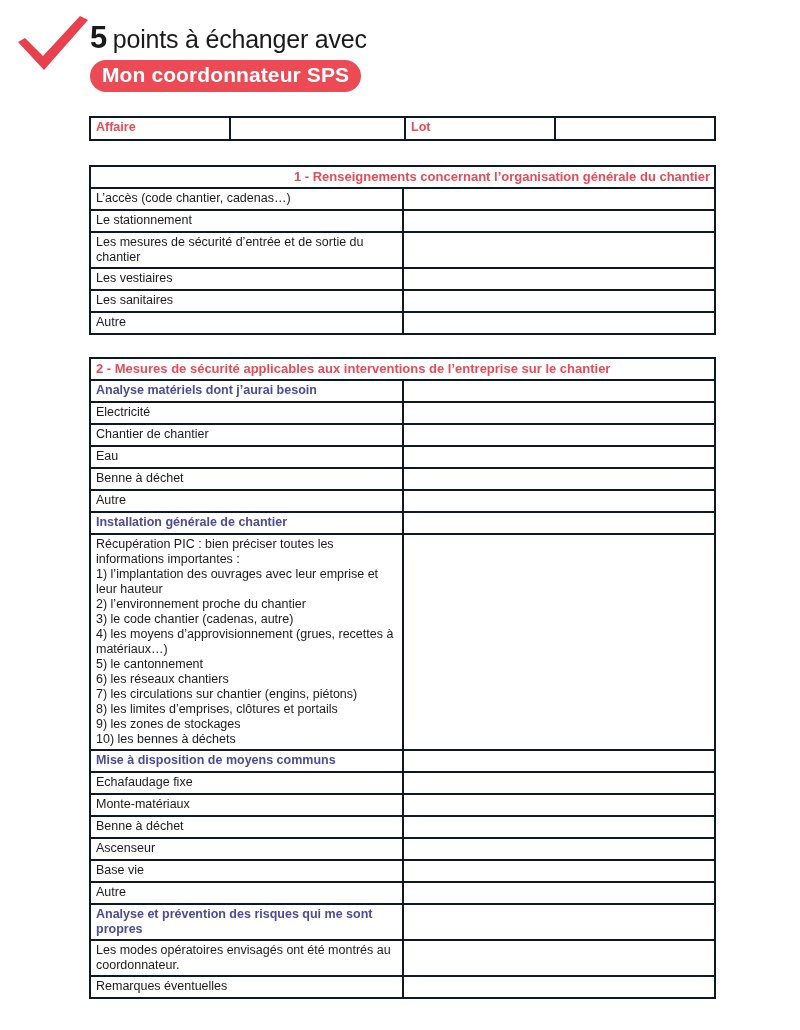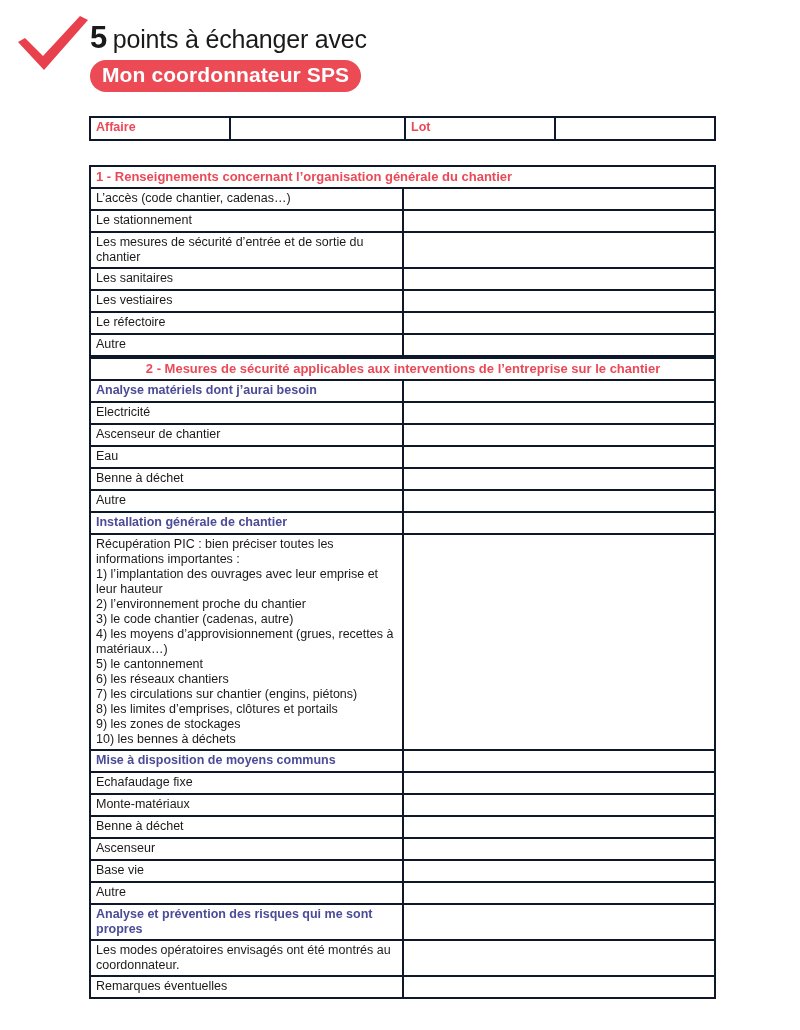--- a/index.html
+++ b/index.html
@@ -96,22 +96,22 @@
   #section2 { position: absolute; left: 89px; top: 357px; }
 
   td.section-head {
     color: #ea4a57;
     font-weight: bold;
     font-size: 13px;
     padding: 2px 5px 3px 5px;
     height: 18px;
     line-height: 16px;
   }
-  td.section-head.center { text-align: left; margin-top: 40px; }
-  td.section-head.left { text-align: center; }
+  td.section-head.center { text-align: right; margin-top: 40px; }
+  td.section-head.left { text-align: left; }
 
   td.sub-head {
     color: #4b4b97;
     font-weight: bold;
     font-size: 12.5px;
     line-height: 15px;
   }
 
   td.item { color: #1a1a1a; }
   td.fill { background: #ffffff; }
@@ -171,29 +171,25 @@
       </tr>
       <tr>
         <td class="item">Le stationnement</td>
         <td class="fill"></td>
       </tr>
       <tr>
         <td class="item">Les mesures de sécurité d’entrée et de sortie du chantier</td>
         <td class="fill"></td>
       </tr>
       <tr>
+        <td class="item">Les vestiaires</td>
+        <td class="fill"></td>
+      </tr>
+      <tr>
         <td class="item">Les sanitaires</td>
-        <td class="fill"></td>
-      </tr>
-      <tr>
-        <td class="item">Les vestiaires</td>
-        <td class="fill"></td>
-      </tr>
-      <tr>
-        <td class="item">Le réfectoire</td>
         <td class="fill"></td>
       </tr>
       <tr>
         <td class="item">Autre</td>
         <td class="fill"></td>
       </tr>
     </tbody>
 </table>
 
 <table class="grid" id="section2">
@@ -207,21 +203,21 @@
       </tr>
       <tr>
         <td class="sub-head">Analyse matériels dont j’aurai besoin</td>
         <td class="fill"></td>
       </tr>
       <tr>
         <td class="item">Electricité</td>
         <td class="fill"></td>
       </tr>
       <tr>
-        <td class="item">Ascenseur de chantier</td>
+        <td class="item">Chantier de chantier</td>
         <td class="fill"></td>
       </tr>
       <tr>
         <td class="item">Eau</td>
         <td class="fill"></td>
       </tr>
       <tr>
         <td class="item">Benne à déchet</td>
         <td class="fill"></td>
       </tr>

